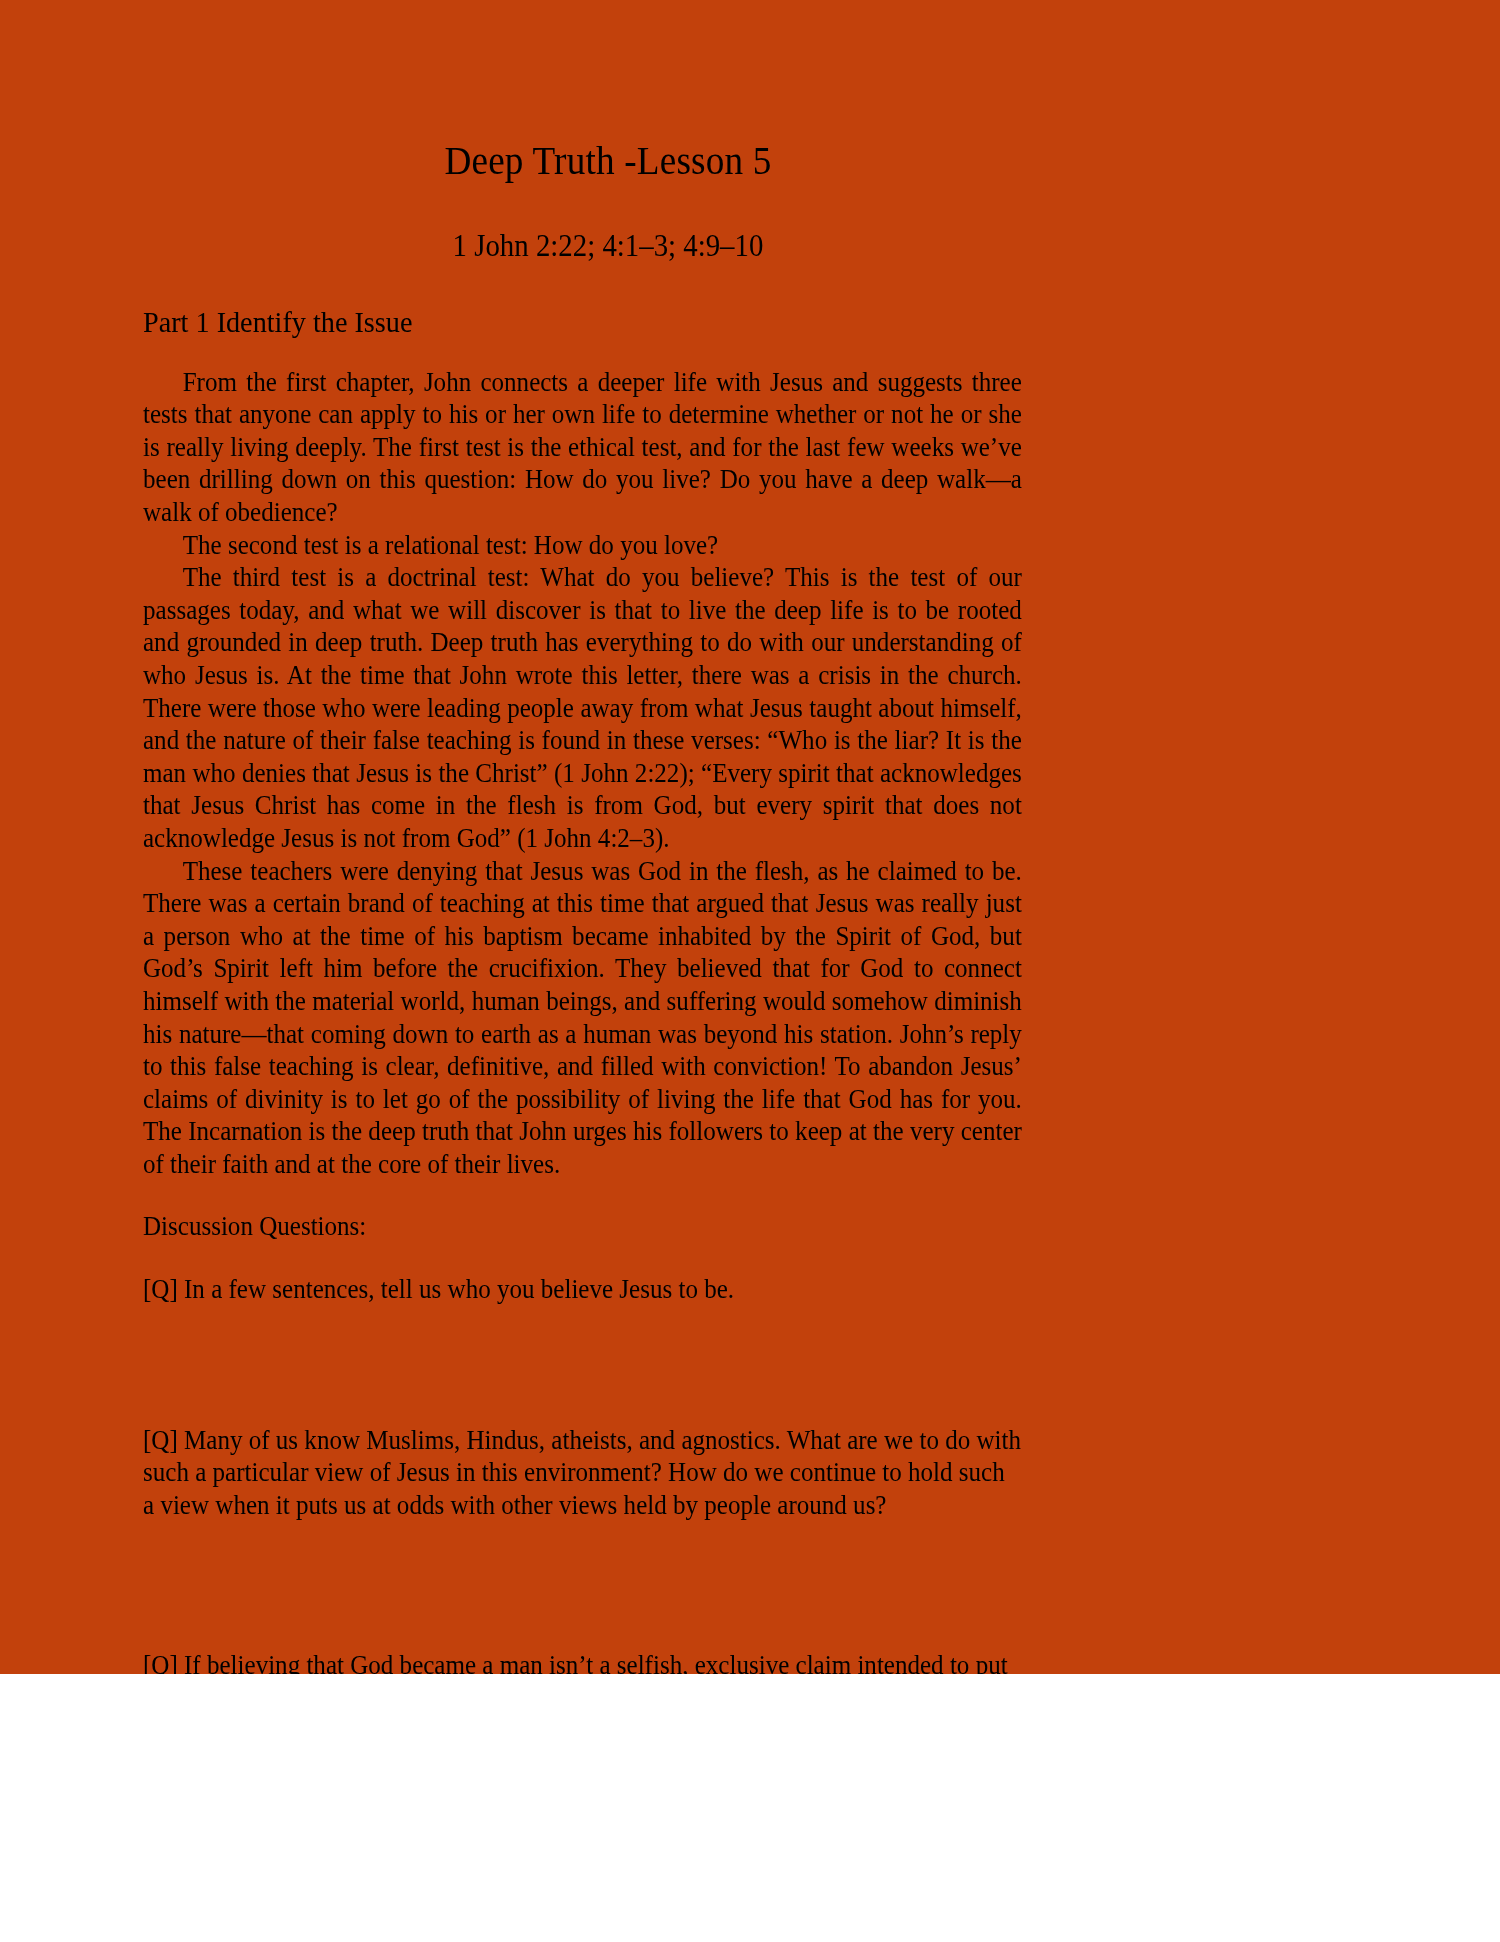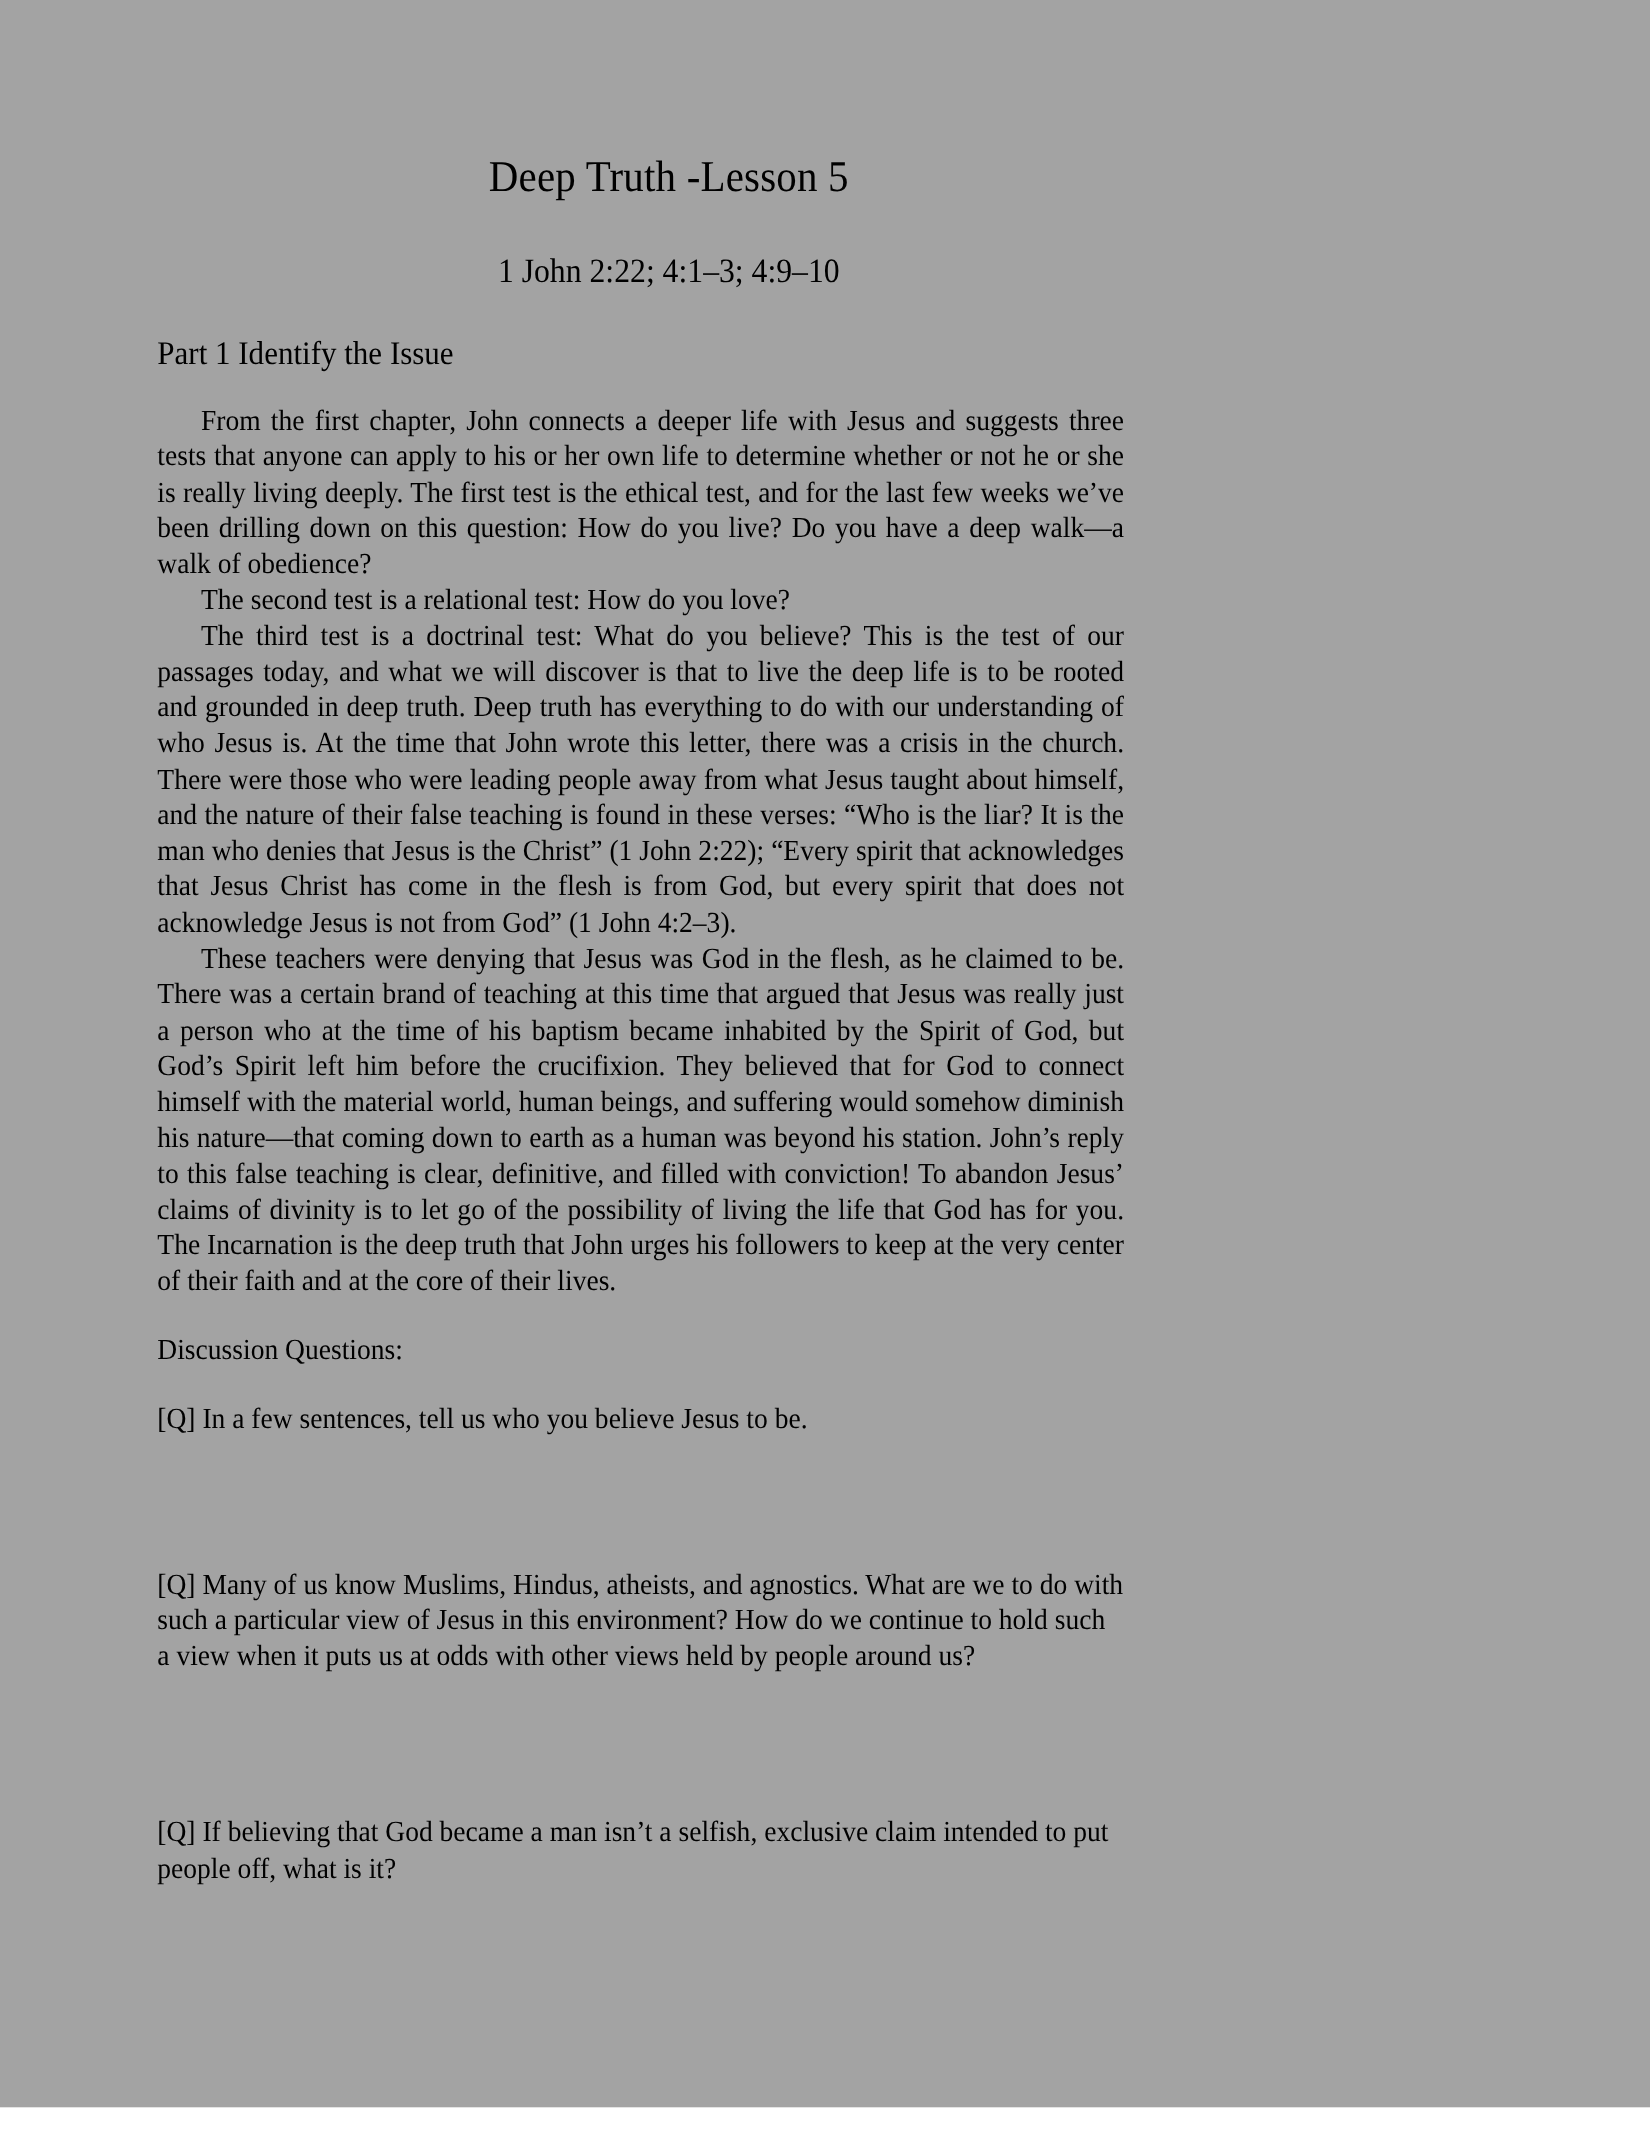--- a/index.html
+++ b/index.html
@@ -8,23 +8,23 @@
     padding: 0;
     background: #ffffff;
   }
   body {
     font-family: "Liberation Serif", "DejaVu Serif", serif;
     color: #000000;
   }
   .page {
     position: relative;
     width: 1500px;
-    height: 1916px;
+    height: 1674px;
     margin: 0 auto;
-    background: #a3a3a3;
+    background: #c2410c;
     box-sizing: border-box;
     padding: 0;
     overflow: hidden;
   }
   .content {
     position: absolute;
     left: 143px;
     top: 0;
     width: 930px;
   }

